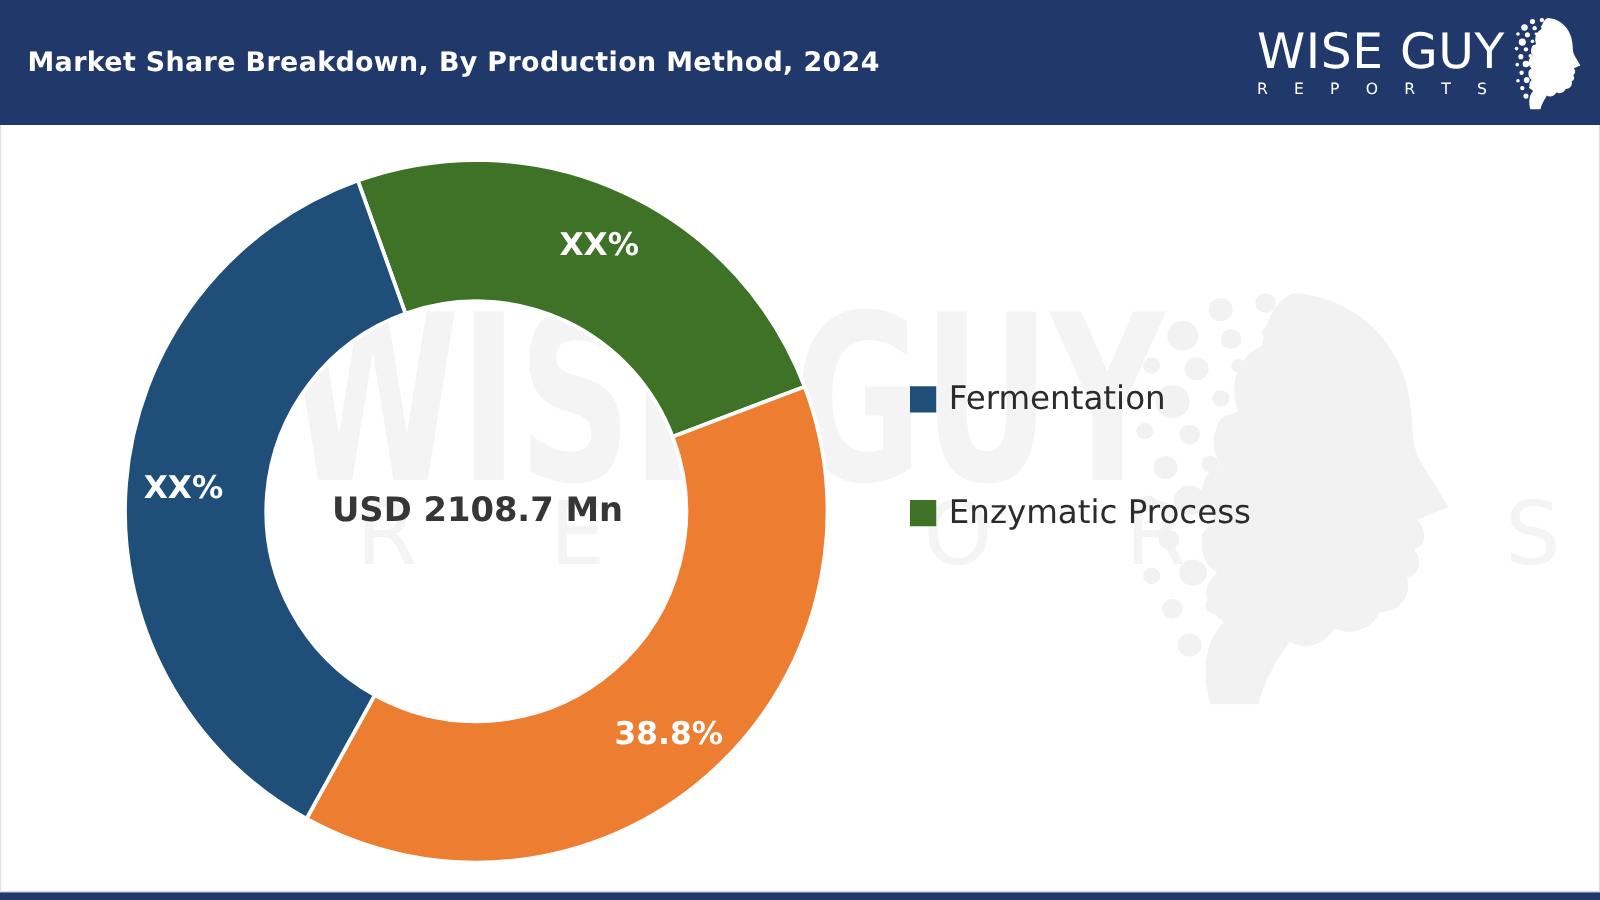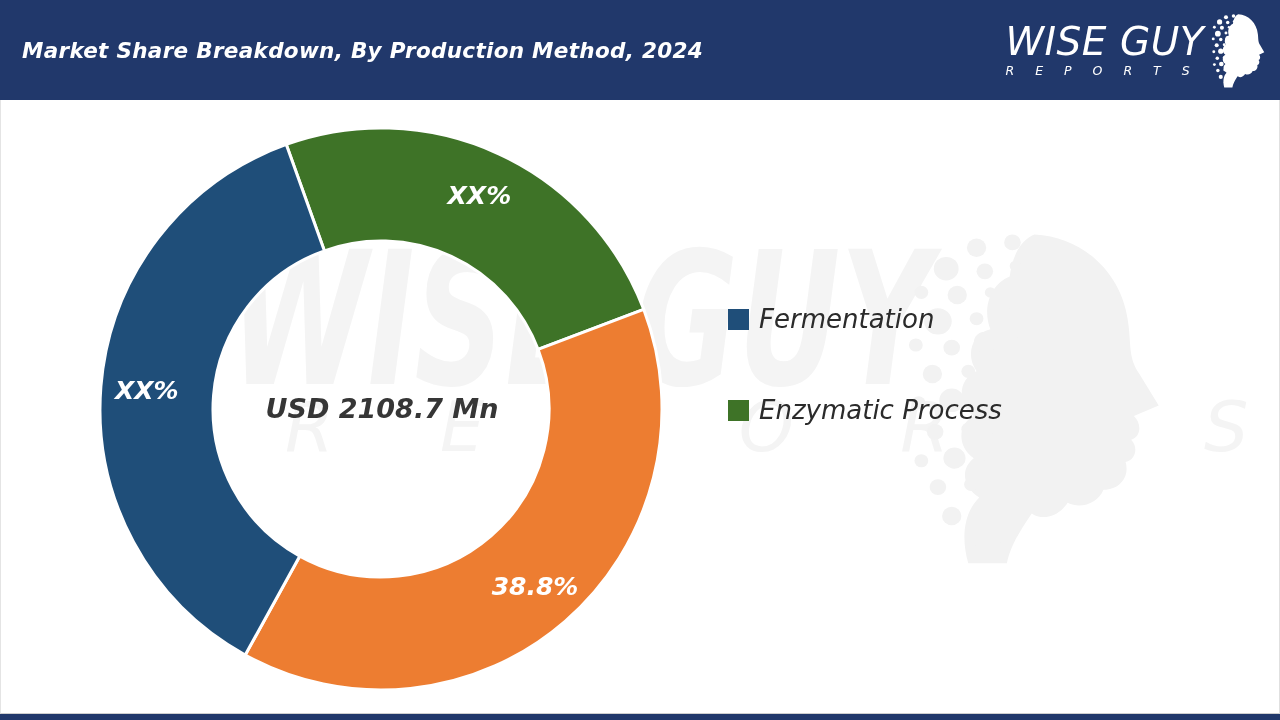--- a/index.html
+++ b/index.html
@@ -1,17 +1,17 @@
 <!DOCTYPE html>
 <html><head>
 <meta charset="utf-8">
 <style>
   html,body{margin:0;padding:0;background:#ffffff;}
   .page{position:relative;width:1280px;height:720px;overflow:hidden;
-        font-family:"DejaVu Sans","Liberation Sans",sans-serif;background:#ec4899;font-style:italic;}
+        font-family:"DejaVu Sans","Liberation Sans",sans-serif;background:#ec4899;}
 
   
   .header{position:absolute;left:0;top:0;width:1280px;height:100px;background:#21386B;
           display:flex;align-items:center;justify-content:space-between;box-sizing:border-box;
           padding:0 14px 0 22px;}
   .header-title{color:#ffffff;font-size:21.5px;font-weight:bold;letter-spacing:.3px;white-space:nowrap;}
   .logo{display:flex;align-items:center;gap:4px;}
   .logo-text{display:flex;flex-direction:column;align-items:flex-start;color:#ffffff;line-height:1;}
   .logo-line1{font-size:39px;font-weight:500;letter-spacing:.5px;}
   .logo-line2{font-size:12.5px;font-weight:400;letter-spacing:8.5px;margin-top:4px;white-space:nowrap;}

